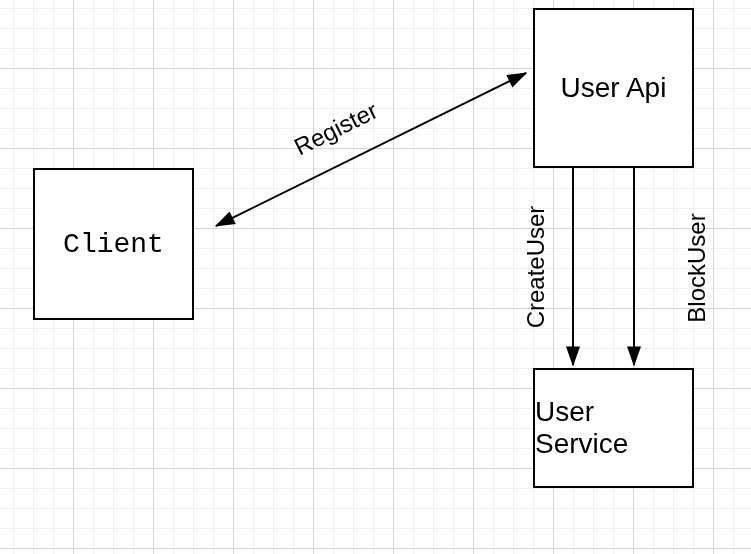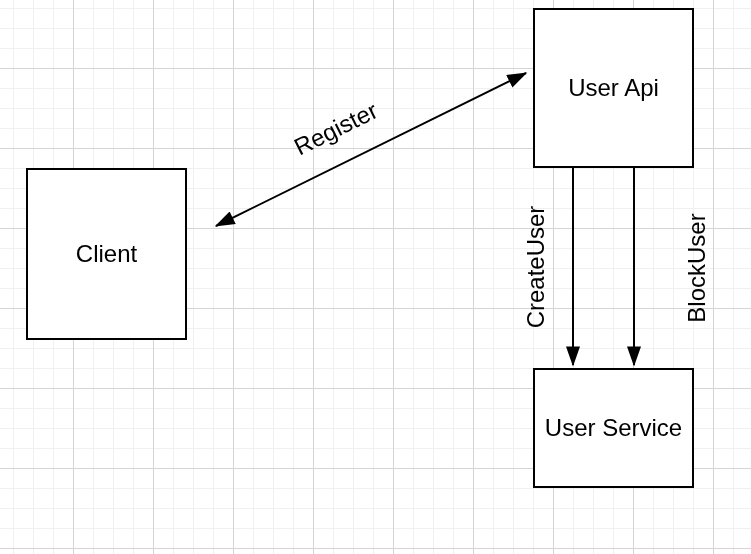--- a/index.html
+++ b/index.html
@@ -29,25 +29,25 @@
     height: 554px;
   }
   .node {
     position: absolute;
     box-sizing: border-box;
     background: #ffffff;
     border: 2px solid #000000;
     display: flex;
     align-items: center;
     justify-content: center;
-    font-size: 24px;
+    font-size: 28px;
     color: #000000;
-    text-align: right;
+    text-align: left;
   }
-  #node-client      { left: 26px;  top: 168px; width: 161px; height: 172px; }
+  #node-client      { left: 33px;  top: 168px; width: 161px; height: 152px; font-family: Liberation Mono, monospace; }
   #node-user-api    { left: 533px; top: 8px;   width: 161px; height: 160px; }
   #node-user-service{ left: 533px; top: 368px; width: 161px; height: 120px; }
 
   .edge-label {
     position: absolute;
     font-size: 24px;
     color: #000000;
     white-space: nowrap;
     line-height: 1;
   }

